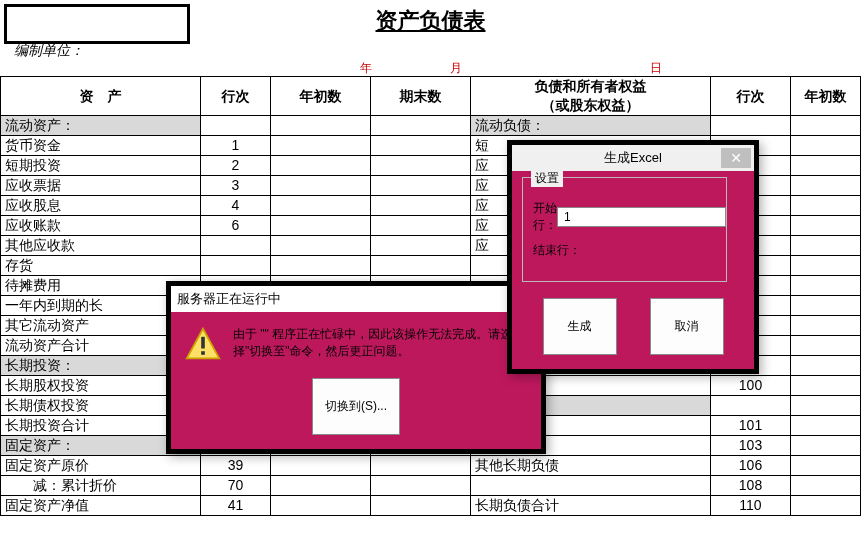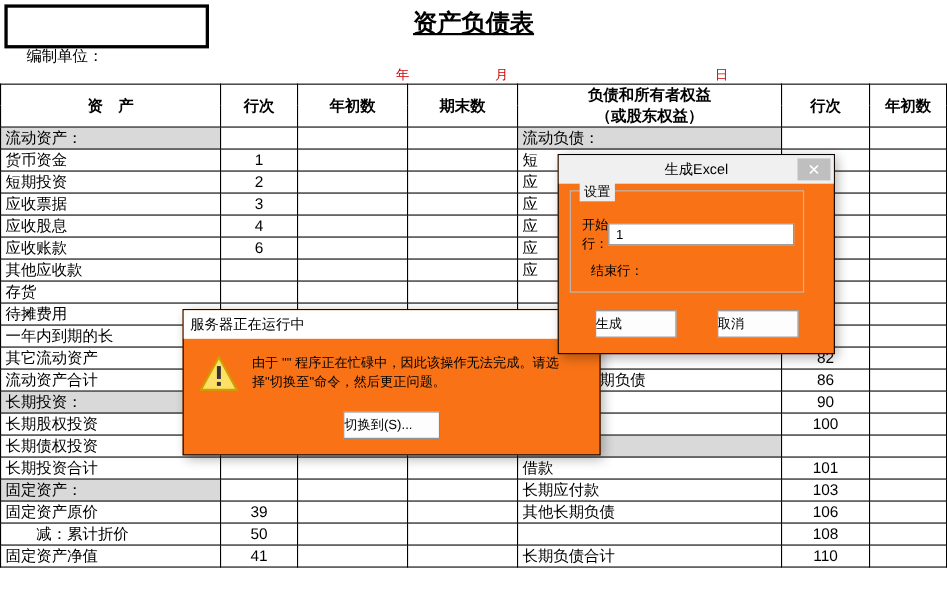--- a/index.html
+++ b/index.html
@@ -17,21 +17,21 @@
   .title {
     font-size: 22px; font-weight: bold;
     text-decoration: underline;
     display:inline-block;
   }
   .corner-box {
     position:absolute; left:4px; top:4px;
     width:186px; height:40px;
     border:3px solid #000; background:#fff;
   }
-  .unit-row { padding:2px 6px 2px 24px; font-size:14px;}
+  .unit-row { padding:2px 6px 2px 14px; font-size:14px;font-style:italic;}
   .date-row { position:relative; height:14px;}
   .date-label { color:#c00; font-size:12px; position:absolute; top:-2px;}
   .date-y { left:360px;} .date-m { left:450px;} .date-d { left:650px;}
 
   table { border-collapse: collapse; width:100%; table-layout:fixed;}
   td, th {
     border:1px solid #000; padding:1px 4px;
     height:19px; font-size:14px; line-height:17px;
     overflow:hidden; white-space:nowrap;
   }
@@ -42,45 +42,45 @@
   .num { text-align:center;}
   .col-asset { width:200px;}
   .col-line { width:70px;}
   .col-y0 { width:100px;}
   .col-ye { width:100px;}
   .col-liab { width:240px;}
   .col-line2 { width:80px;}
   .col-y02 {}
 
   
-  .dlg { position:absolute; background:#f97316; border:1px solid #000000;
+  .dlg { position:absolute; background:#be185d; border:5px solid #000000;
          box-shadow: 3px 3px 10px rgba(0,0,0,.3);}
   .dlg-err { left:134px; top:281px; width:380px;margin-left:32px; }
   .dlg-title { height:26px; line-height:26px; padding:0 6px;
                font-size:13px; position:relative; background:#fff;}
   .dlg-close { position:absolute; right:3px; top:3px;
                width:30px; height:20px; background:#c9302c; color:#fff;
                text-align:center; line-height:20px; font-size:14px; cursor:pointer;}
   .dlg-body { padding:14px 14px 4px 14px; display:flex; gap:12px;}
   .warn-icon { width:36px; height:36px; flex:none; position:relative;}
   .warn-icon svg { width:36px; height:36px;}
   .dlg-msg { font-size:12px; line-height:17px;}
   .dlg-btns { padding:12px 14px 14px 14px; display:flex; gap:28px; justify-content:center;}
   .btn { border:1px solid #888; background:#fdfdfd;
-         padding:3px 0; font-size:12px; cursor:pointer; }
+         padding:19px 0; font-size:12px; cursor:pointer; text-align:center;}
   .btn.w { width:88px;}
 
   
   .dlg-excel { left:507px; top:140px; width:252px;}
   .dlg-excel .dlg-title { text-align:center; background:#f0f0f0;}
   .dlg-excel .dlg-close { background:#bfbfbf; color:#fff;}
-  .fieldset { border:1px solid #bbb; margin:6px 27px 10px 10px; padding:14px 10px 2px 10px; position:relative;}
+  .fieldset { border:1px solid #bbb; margin:6px 27px 10px 10px; padding:14px 10px 14px 10px; position:relative;}
   .legend { position:absolute; top:-8px; left:8px; background:#f0f0f0; padding:0 4px; font-size:12px;}
   .frow { display:flex; align-items:center; margin:8px 0;}
-  .flabel { width:56px; font-size:12px;text-align:right;}
+  .flabel { width:56px; font-size:12px;}
   .finput { flex:1; border:1px solid #888; background:#fff; height:20px; padding:0 6px; font-size:12px;}
   .excel-btns { display:flex; justify-content:space-around; padding:6px 14px 14px 14px;}
   .excel-btns .btn { width:74px;}
 </style>
 </head>
 <body>
 
 <div class="corner-box"></div>
 
 <div class="title-block">
@@ -276,21 +276,21 @@
         <td class="indent1">固定资产原价</td>
         <td class="num">39</td>
         <td></td>
         <td></td>
         <td class="indent1">其他长期负债</td>
         <td class="num">106</td>
         <td></td>
       </tr>
       <tr>
         <td class="indent2">减：累计折价</td>
-        <td class="num">50</td>
+        <td class="num">70</td>
         <td></td>
         <td></td>
         <td></td>
         <td class="num">108</td>
         <td></td>
       </tr>
       <tr>
         <td class="indent1">固定资产净值</td>
         <td class="num">41</td>
         <td></td>

